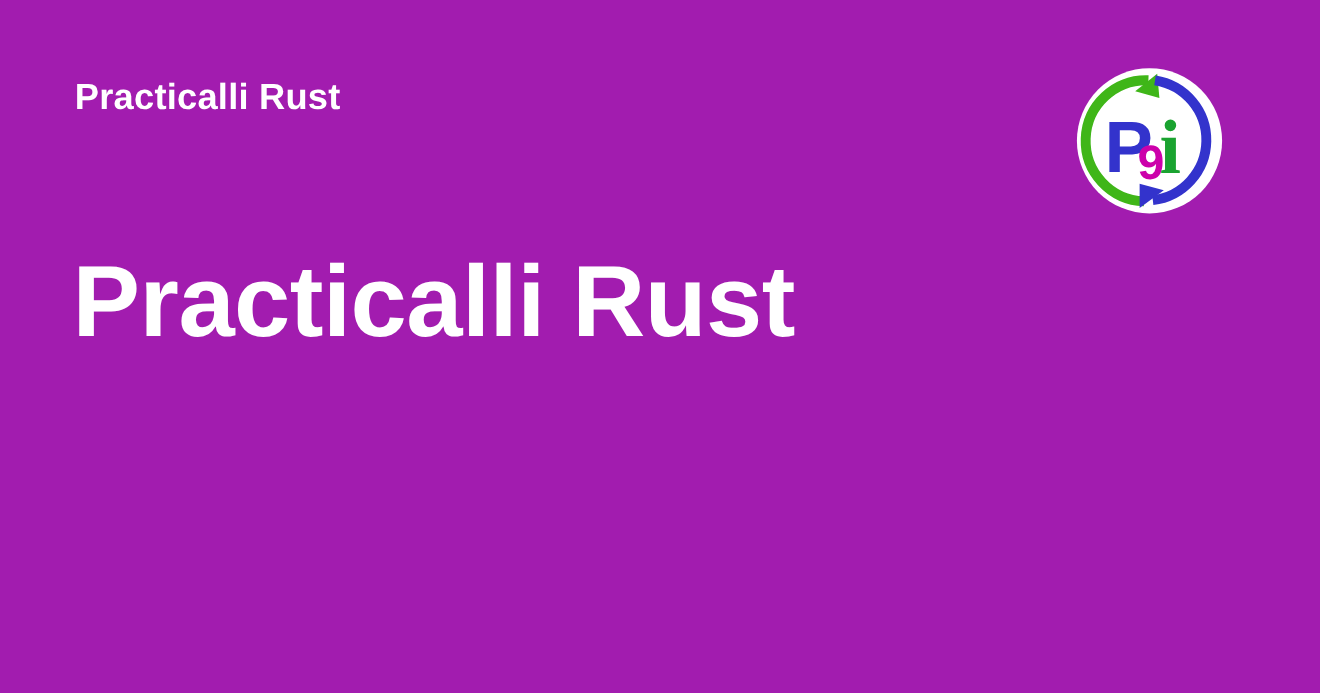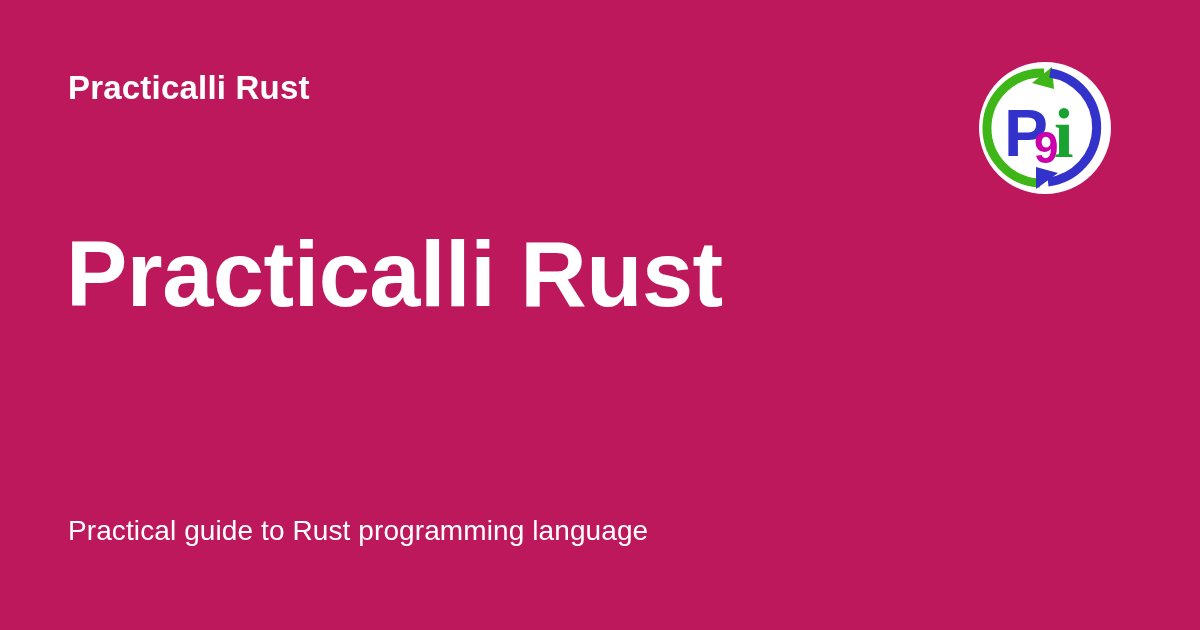--- a/index.html
+++ b/index.html
@@ -70,27 +70,26 @@
   }
   .logo svg {
     display: block;
     width: 134px;
     height: 134px;
   }
 </style>
 </head>
 <body>
 
-<div class="card" style="background: #be185d;">
+<div class="card" style="background: #a21caf;">
 
   <div class="site-name">Practicalli Rust</div>
 
   <h1 class="page-title">Practicalli Rust</h1>
 
-  <div class="page-description">Practical guide to Rust programming language</div>
 
   <div class="logo">
     <svg viewBox="0 0 134 134" xmlns="http://www.w3.org/2000/svg" aria-hidden="true">
 
       <circle cx="67" cy="67" r="66" fill="#ffffff"></circle>
 
       <g>
         <path d="M 62 122
                  A 55 55 0 1 1 66 12" fill="none" stroke="#3fb618" stroke-width="9" stroke-linecap="butt"></path>
 

